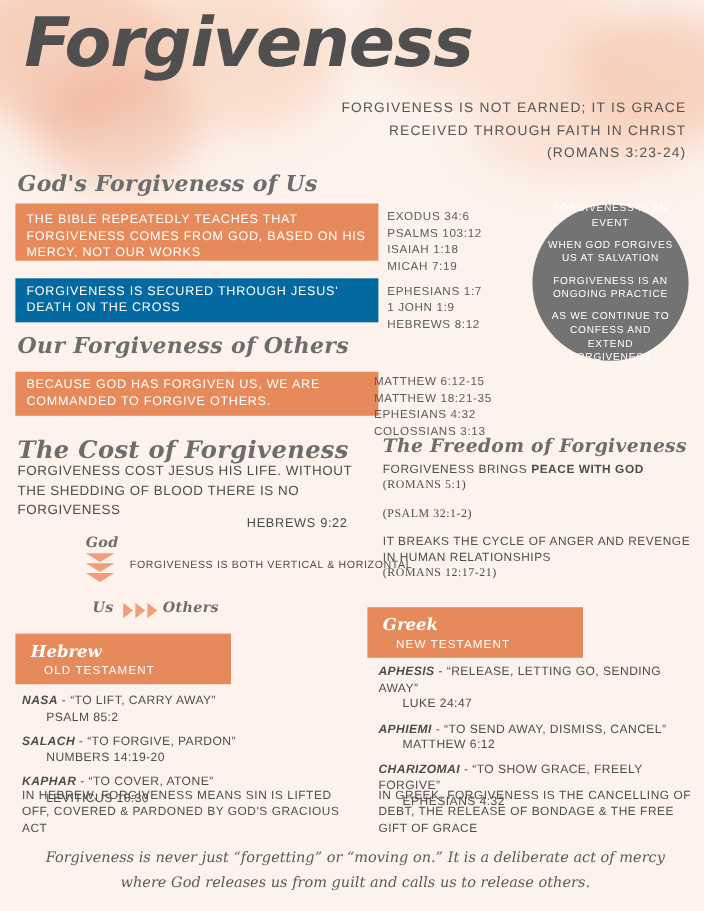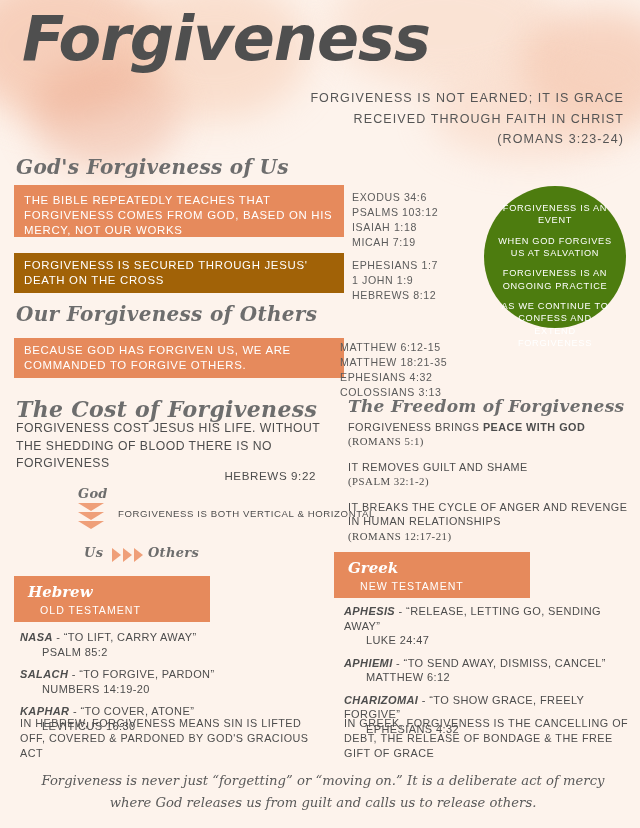--- a/index.html
+++ b/index.html
@@ -79,21 +79,21 @@
   .bar {
     position: absolute;
     background: #e68a5c;
     color: #ffffff;
     font-size: 11.4px;
     letter-spacing: .7px;
     line-height: 1.32;
     padding: 8px 10px;
     box-sizing: border-box;
   }
-  .bar.light { background: #a16207; }
+  .bar.light { background: #0369a1; }
   .bar-1 { left: 14px;  top: 185px; width: 330px; height: 52px; }
   .bar-2 { left: 14px;  top: 253px; width: 330px; height: 40px; display: flex; align-items: center; }
   .bar-3 { left: 14px;  top: 338px; width: 330px; height: 40px; display: flex; align-items: center; }
 
   .refs {
     position: absolute;
     font-size: 10.6px;
     letter-spacing: .6px;
     color: #5c5c5c;
     line-height: 1.42;
@@ -103,31 +103,31 @@
   .refs-3 { left: 340px; top: 340px; }
 
   
   .circle {
     position: absolute;
     left: 484px;
     top: 186px;
     width: 142px;
     height: 142px;
     border-radius: 50%;
-    background: #4d7c0f;
+    background: #737373;
     color: #fff;
     text-align: center;
     font-size: 9.2px;
     letter-spacing: .7px;
     line-height: 1.34;
     padding: 16px 14px;
     box-sizing: border-box;
     display: flex;
     flex-direction: column;
-    justify-content: space-between;
+    justify-content: center;
     gap: 8px;
   }
 
   
   .cost-body {
     position: absolute;
     left: 16px;
     top: 420px;
     width: 310px;
     font-size: 12.2px;
@@ -364,21 +364,20 @@
   </div>
   <div class="others-label script-head">Others</div>
 
   <div class="script-head h-freedom">The Freedom of Forgiveness</div>
   <div class="freedom-list">
     <div class="item">
       <span>FORGIVENESS BRINGS </span><b>PEACE WITH GOD</b>
       <span class="src">(ROMANS 5:1)</span>
     </div>
     <div class="item">
-      <span>IT REMOVES GUILT AND SHAME</span>
       <span class="src">(PSALM 32:1-2)</span>
     </div>
     <div class="item">
       <span>IT BREAKS THE CYCLE OF ANGER AND REVENGE IN HUMAN RELATIONSHIPS</span>
       <span class="src">(ROMANS 12:17-21)</span>
     </div>
   </div>
 
   <div class="lang-tab tab-hebrew">
     <span class="lang-name">Hebrew</span>

